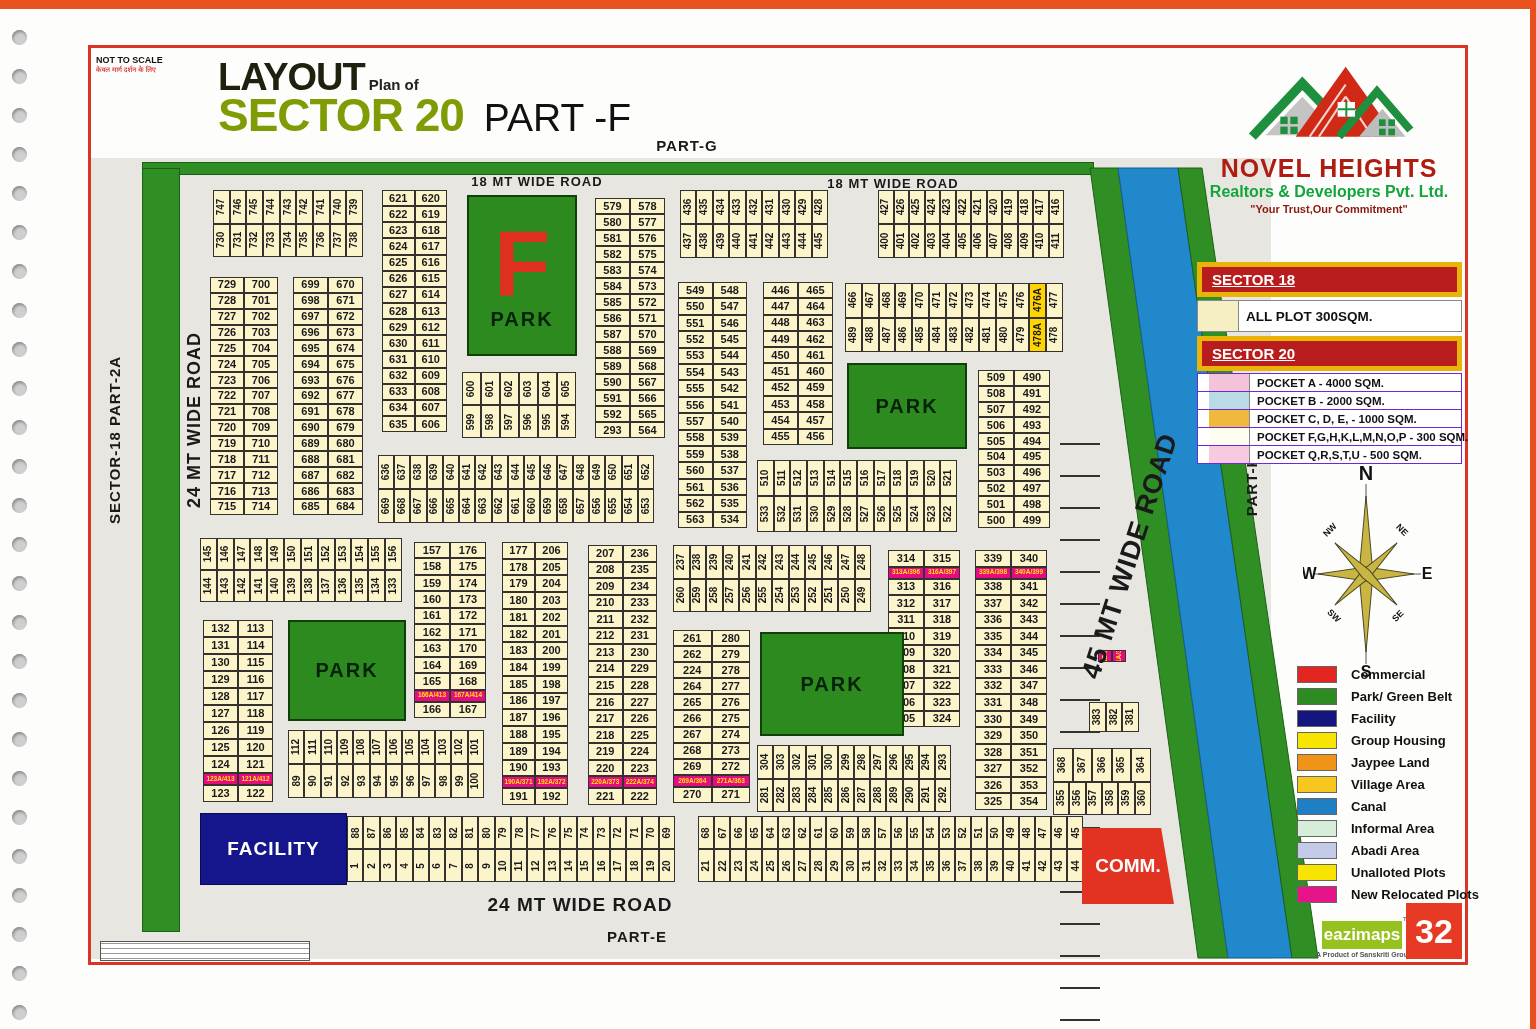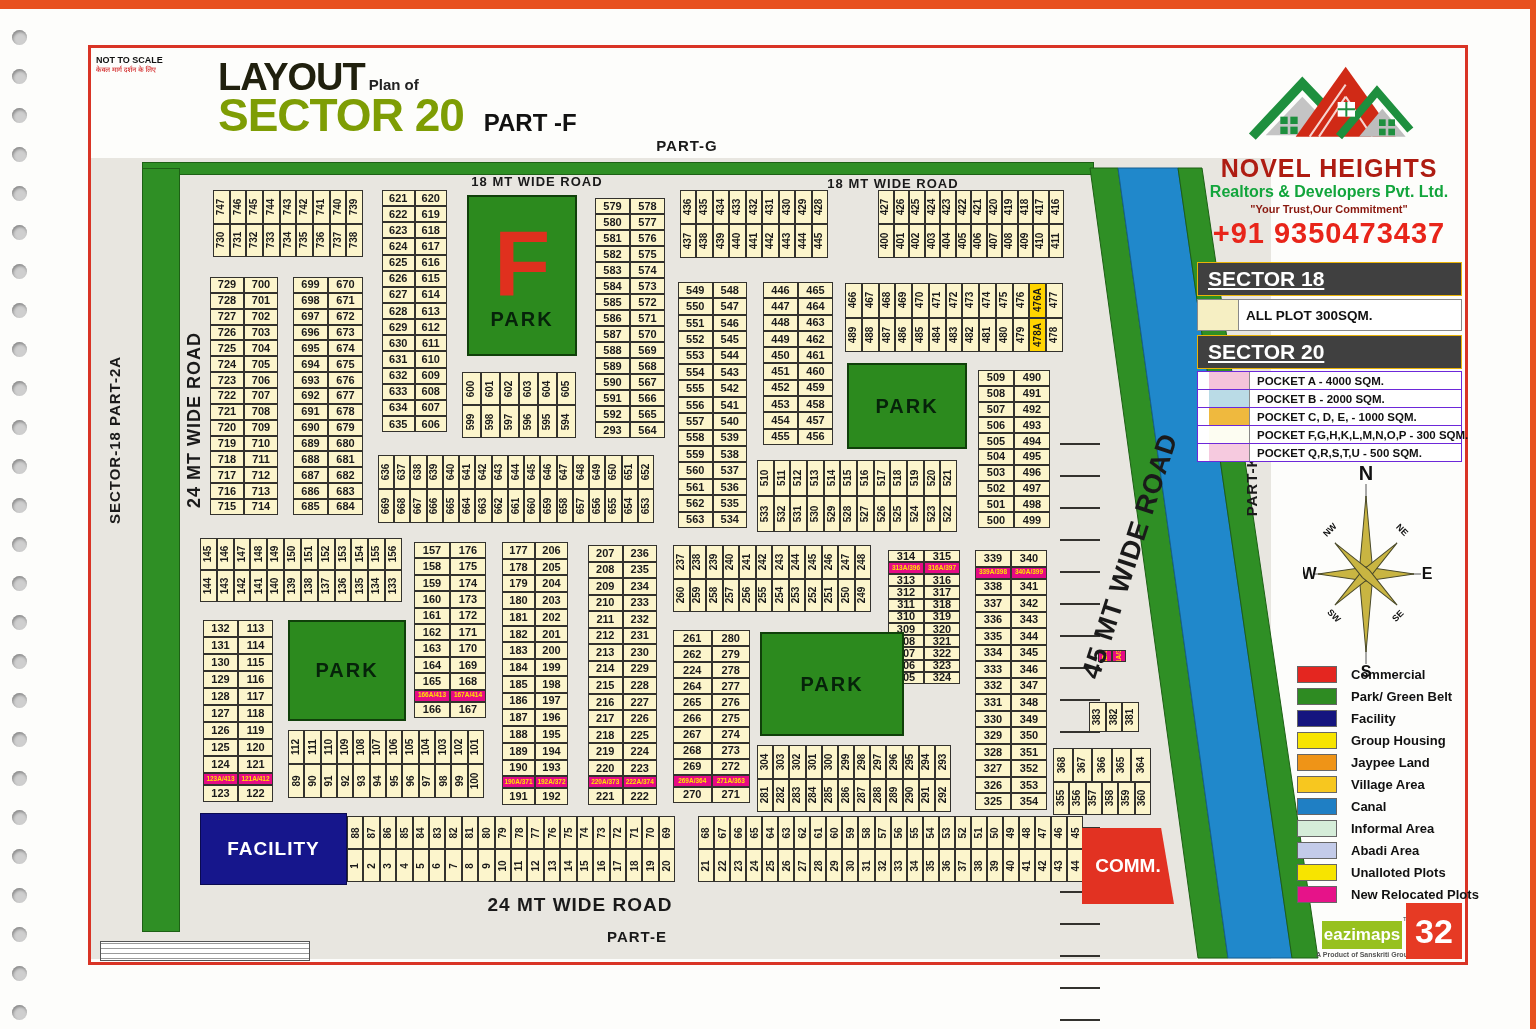--- a/index.html
+++ b/index.html
@@ -28,28 +28,28 @@
   .facility{position:absolute;background:#16168c;border:1px solid #0a0a50;color:#fff;display:flex;align-items:center;justify-content:center;font-weight:bold;font-size:19px;letter-spacing:1px;}
   .comm{position:absolute;background:#e23222;color:#fff;display:flex;align-items:center;justify-content:center;font-weight:bold;font-size:19px;clip-path:polygon(0 0,86% 0,100% 100%,0 100%);}
   #header-area{position:absolute;left:96px;top:55px;}
   .nts{font-size:9px;font-weight:bold;color:#111;}
   .hindi{font-size:7px;color:#c00;}
   #title-layout{position:absolute;left:218px;top:56px;display:flex;align-items:baseline;}
   #title-layout .big{font-size:38px;font-weight:900;color:#20200e;letter-spacing:-1px;}
   #title-layout .small{font-size:15px;font-weight:bold;color:#222;margin-left:4px;}
   #title-sector{position:absolute;left:218px;top:88px;display:flex;align-items:baseline;}
   #title-sector .green{font-size:46px;font-weight:900;color:#7e9d04;letter-spacing:-1px;}
-  #title-sector .black{font-size:24px;font-weight:700;color:#111;margin-left:20px;text-align:center;}
+  #title-sector .black{font-size:39px;font-weight:400;color:#111;margin-left:20px;text-align:center;}
   #brand{position:absolute;left:1192px;top:50px;width:274px;text-align:center;}
   #brand .company{font-size:25px;font-weight:900;color:#ae1c12;letter-spacing:1px;}
   #brand .subtitle{font-size:16px;font-weight:bold;color:#12a53c;}
   #brand .tagline{font-size:11px;font-weight:bold;color:#8a190f;margin-top:2px;}
   #brand .phone{font-size:29px;font-weight:900;color:#e8251a;letter-spacing:1px;margin-top:2px;}
   #legend-table{position:absolute;left:1197px;top:262px;width:265px;}
-  .lg-h{background:#404040;color:#fff;font-weight:bold;font-size:21px;text-decoration:underline;padding:4px 10px;border:1px solid #eab308;margin-bottom:3px;}
+  .lg-h{background:#b91c1c;color:#fff;font-weight:bold;font-size:15px;text-decoration:underline;padding:4px 10px;border:5px solid #eab308;margin-bottom:3px;}
   .lg-allplot{display:flex;border:1px solid #888;background:#fff;margin-bottom:4px;height:30px;align-items:stretch;}
   .lg-chip{width:40px;flex:none;border-right:1px solid #888;}
   .lg-text{font-weight:bold;font-size:13.5px;color:#111;display:flex;align-items:center;padding:0 7px;white-space:nowrap;}
   .lg-row{display:flex;border:1px solid #6d28d9;background:#fff;margin-top:-1px;height:17px;align-items:stretch;padding-left:11px;}
   .lg-row .lg-text{font-size:11.5px;}
   #color-legend{position:absolute;left:1297px;top:666px;width:172px;}
   .cl-item{display:flex;align-items:center;margin-bottom:5px;}
   .cl-chip{width:38px;height:15px;border:1px solid #666;margin-right:14px;flex:none;}
   .cl-label{font-weight:bold;font-size:13px;color:#111;white-space:nowrap;}
   #compass{position:absolute;left:1303px;top:466px;}
@@ -2316,21 +2316,21 @@
             <span>290</span>
           </div>
           <div class="cell v">
             <span>291</span>
           </div>
           <div class="cell v">
             <span>292</span>
           </div>
         </div>
       </div>
-      <div class="blk" style="left: 888px; top: 550px; width: 72px; height: 134px;">
+      <div class="blk" style="left: 888px; top: 550px; width: 72px; height: 177px;">
         <div class="prow">
           <div class="cell">
             <span>314</span>
           </div>
           <div class="cell">
             <span>315</span>
           </div>
         </div>
         <div class="prow mag">
           <div class="cell mcell">
@@ -2919,21 +2919,20 @@
           <rect x="67" y="115" width="11" height="11"></rect>
         <rect x="200" y="104" width="10" height="10"></rect>
           <rect x="214" y="104" width="10" height="10"></rect>
         <rect x="200" y="118" width="10" height="10"></rect>
           <rect x="214" y="118" width="10" height="10"></rect>
       </g>
     </svg>
     <div class="company">NOVEL HEIGHTS</div>
     <div class="subtitle">Realtors &amp; Developers Pvt. Ltd.</div>
     <div class="tagline">"Your Trust,Our Commitment"</div>
-    <div class="phone">+91 9350473437</div>
   </div>
 
   <div id="legend-table">
     <div class="lg-h">SECTOR 18</div>
     <div class="lg-allplot">
       <div class="lg-chip" style="background: rgb(246, 239, 195);"></div>
       <div class="lg-text">ALL PLOT  300SQM.</div>
     </div>
     <div class="lg-h">SECTOR 20</div>
     <div id="legend-rows">

